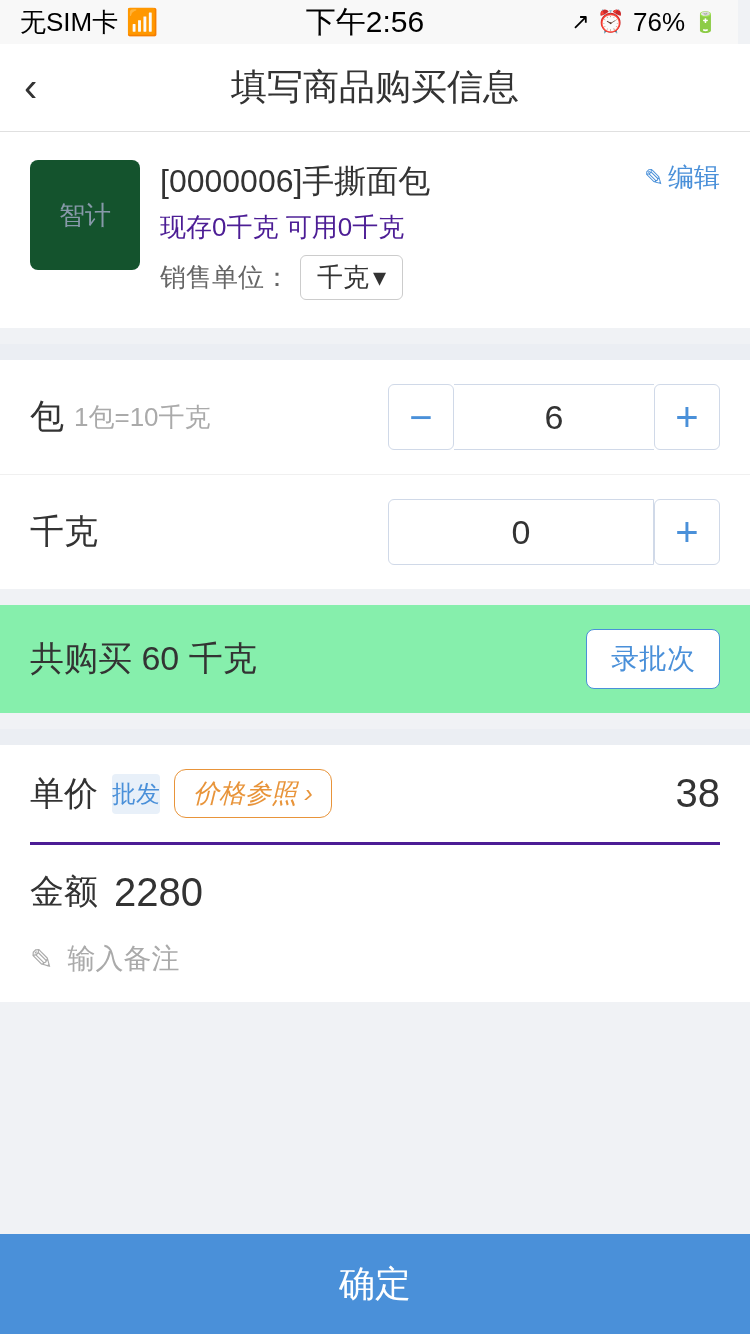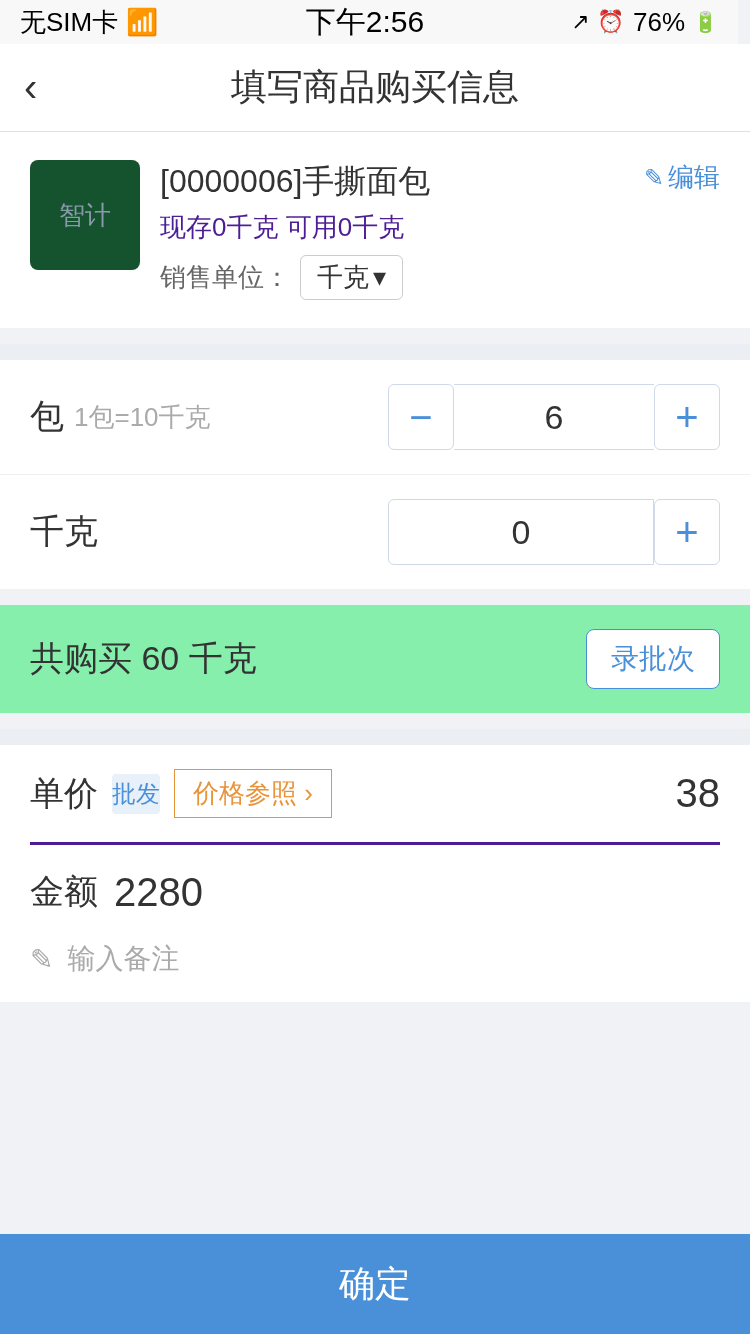--- a/index.html
+++ b/index.html
@@ -233,29 +233,30 @@
     .price-label { font-size: 34px; color: #333; }
     .price-tag {
       background: #e8f0f9;
       color: #4a90d9;
       font-size: 24px;
       padding: 4px 0;
       border-radius: 4px;
     }
     .price-ref-btn {
       border: 1px solid #e8943a;
-      border-radius: 0;
+      border-radius: 12px;
       padding: 6px 18px;
       font-size: 26px;
       color: #e8943a;
       background: #fff;
       display: flex;
       align-items: center;
       gap: 4px;
       cursor: pointer;
+      font-style: italic;
     }
     .price-value {
       font-size: 40px;
       color: #333;
       font-weight: 400;
     }
 
     
     .amount-section {
       background: #fff;

